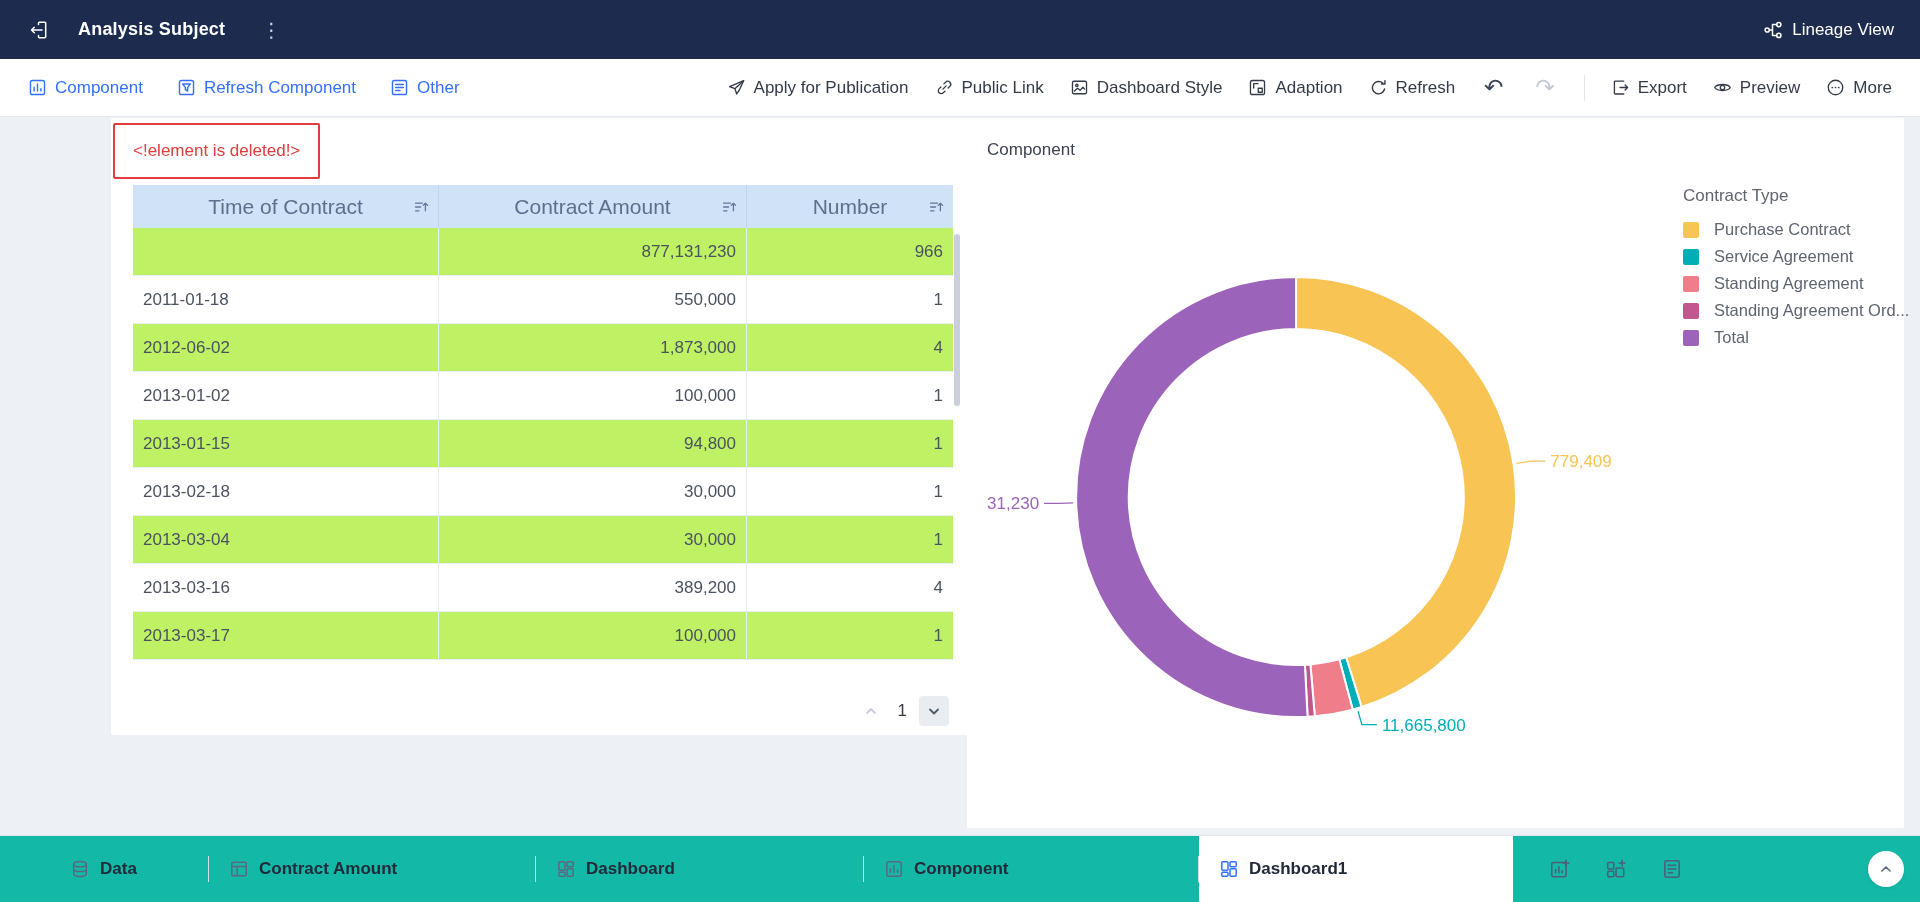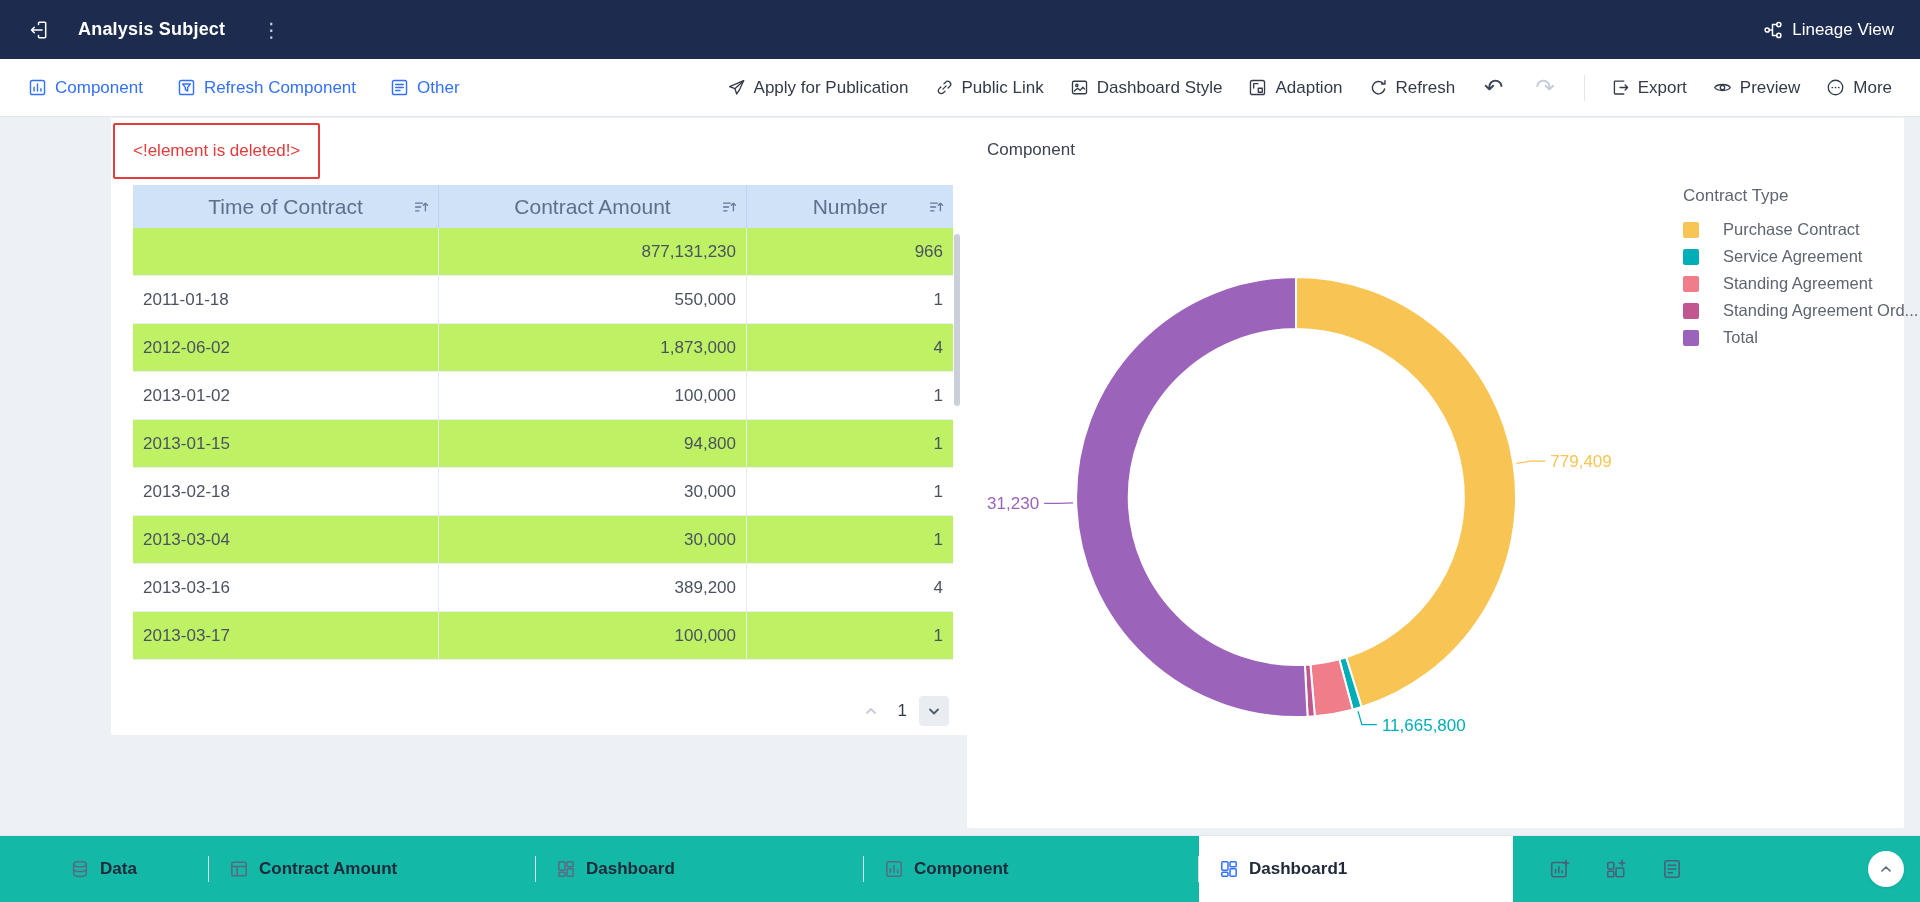--- a/index.html
+++ b/index.html
@@ -69,21 +69,21 @@
     border:none; border-radius:4px; cursor:pointer; background:none; }
   .pg-up { color:#c8ced9; }
   .pg-down { color:#4e5a6c; background:#e9edf2; }
   .pg-num { font-size:17px; color:#333b48; }
 
   
   .card-title { position:absolute; left:20px; top:22px; font-size:17px; color:#3c4250; }
   #donut-svg { position:absolute; left:0; top:0; font-family:inherit; }
   .legend { position:absolute; left:676px; top:68px;margin-left:40px; }
   .legend-title { font-size:17px; color:#5e6570; margin-bottom:10px; }
-  .legend-item { display:flex; align-items:center; gap:24px; height:27px; cursor:pointer; }
+  .legend-item { display:flex; align-items:center; gap:15px; height:27px; cursor:pointer; }
   .legend-swatch { width:16px; height:16px; border-radius:2px; flex:none; }
   .legend-label { font-size:16.5px; color:#5e6570; white-space:nowrap; }
 
   
   .bottombar { position:absolute; left:0; right:0; bottom:0; height:67px; background:#14b8a6;
     border-top:1px solid #e2e6ed; display:flex; align-items:stretch; }
   .tab { display:flex; align-items:center; gap:10px; padding-left:20px; font-size:17px; font-weight:700;
     color:#202a3a; cursor:pointer; }
   .tab .tab-ic { color:#5b6980; }
   .tab.active { background:#fff; }

